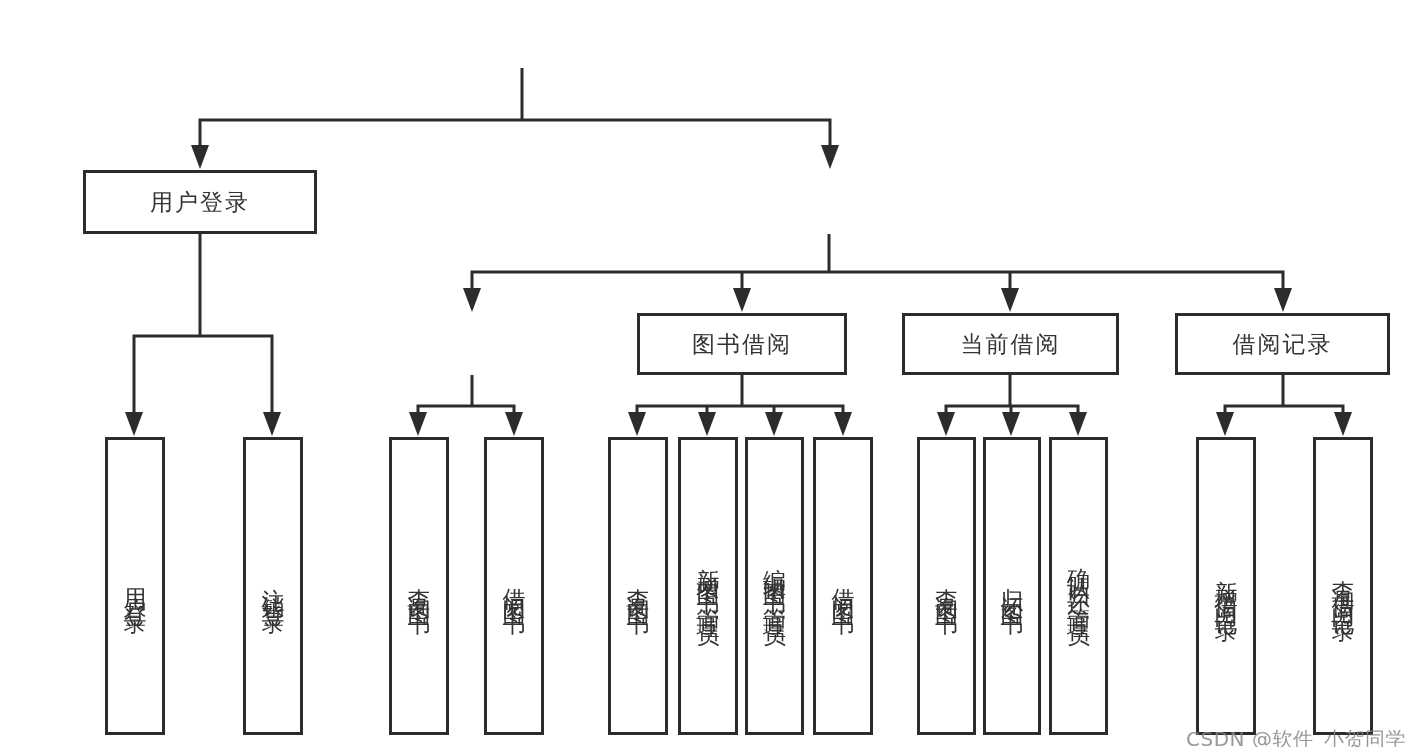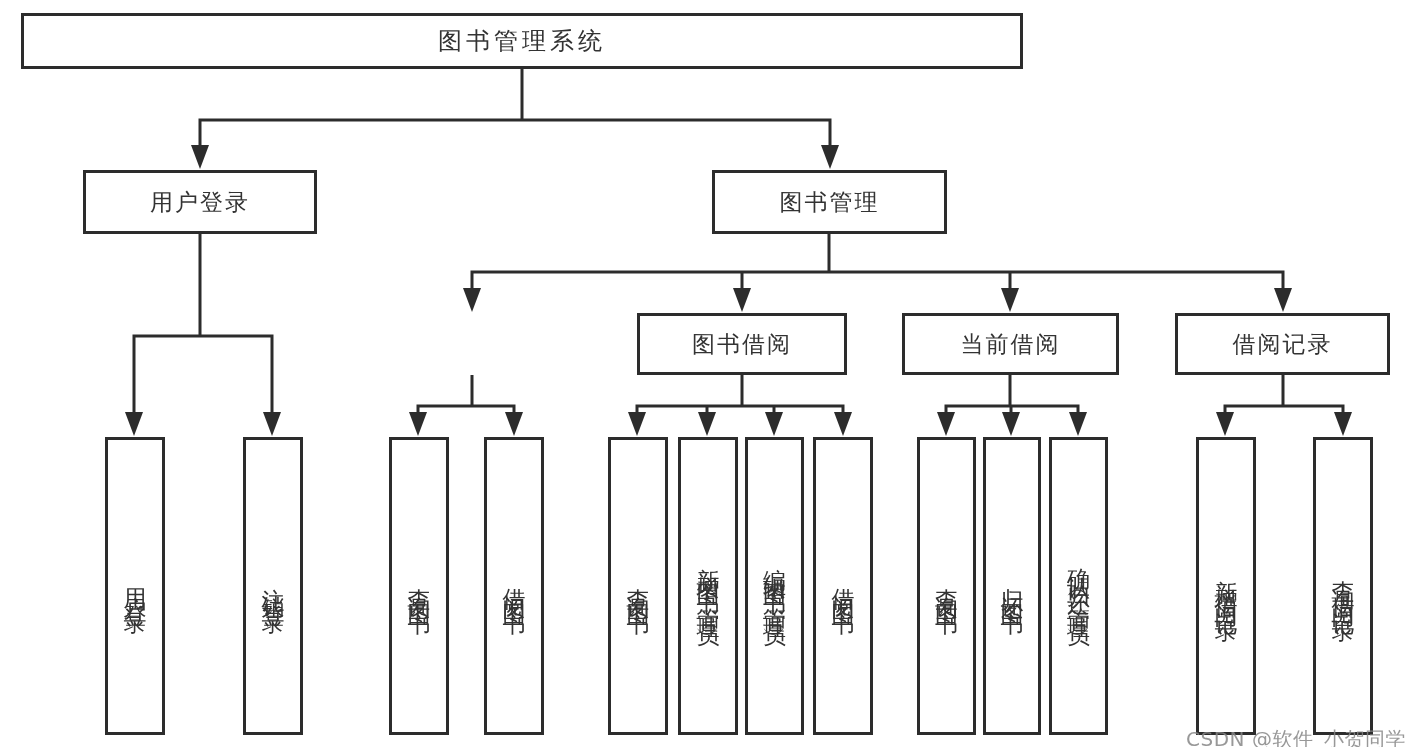--- a/index.html
+++ b/index.html
@@ -119,29 +119,23 @@
 
       <polygon points="937,412 955,412 946,436"></polygon>
       <polygon points="1002,412 1020,412 1011,436"></polygon>
       <polygon points="1069,412 1087,412 1078,436"></polygon>
 
       <polygon points="1216,412 1234,412 1225,436"></polygon>
       <polygon points="1334,412 1352,412 1343,436"></polygon>
     </g>
   </svg>
 
-  <div class="node hbox root n-root">
-    <span>图书管理系统</span>
-  </div>
 
   <div class="node hbox n-l2a">
     <span>用户登录</span>
-  </div>
-  <div class="node hbox n-l2b">
-    <span>图书管理</span>
   </div>
 
   <div class="node hbox n-l3b">
     <span>图书借阅</span>
   </div>
   <div class="node hbox n-l3c">
     <span>当前借阅</span>
   </div>
   <div class="node hbox n-l3d">
     <span>借阅记录</span>

